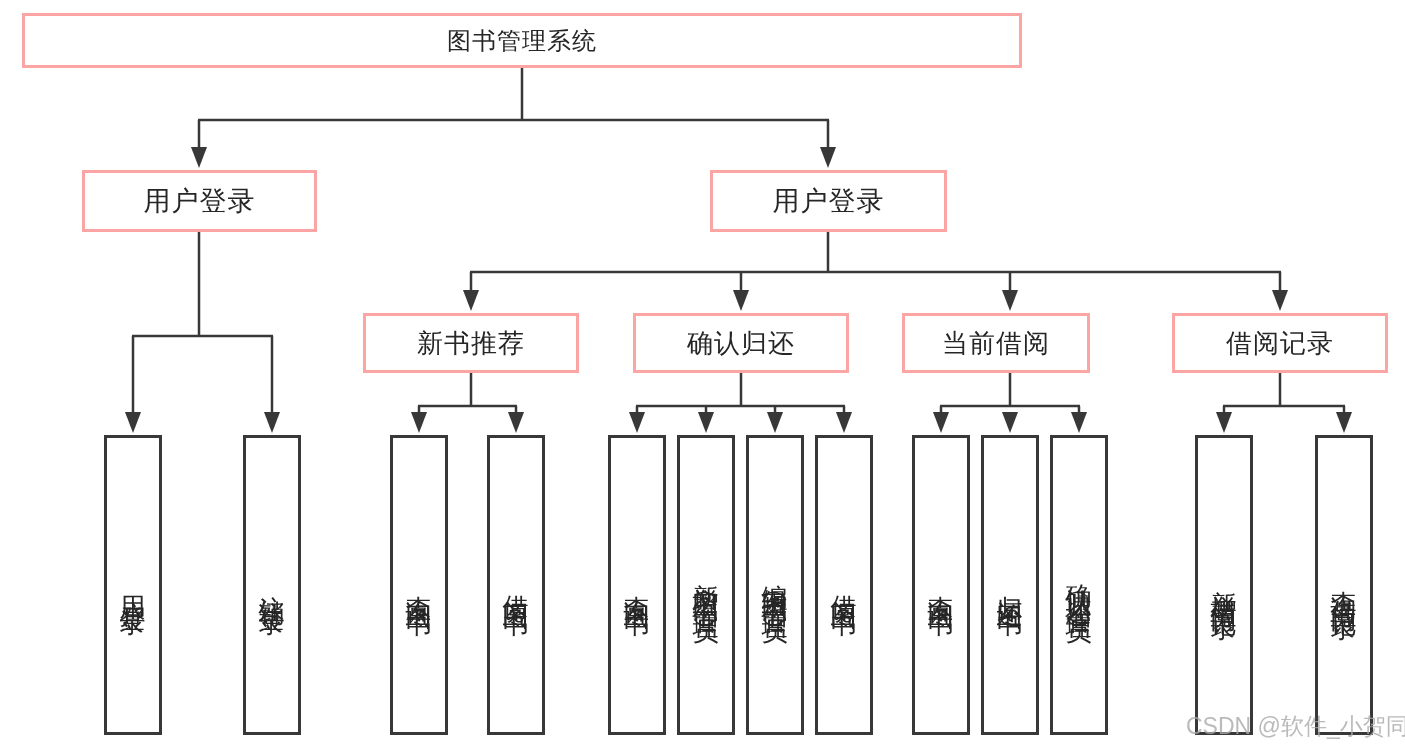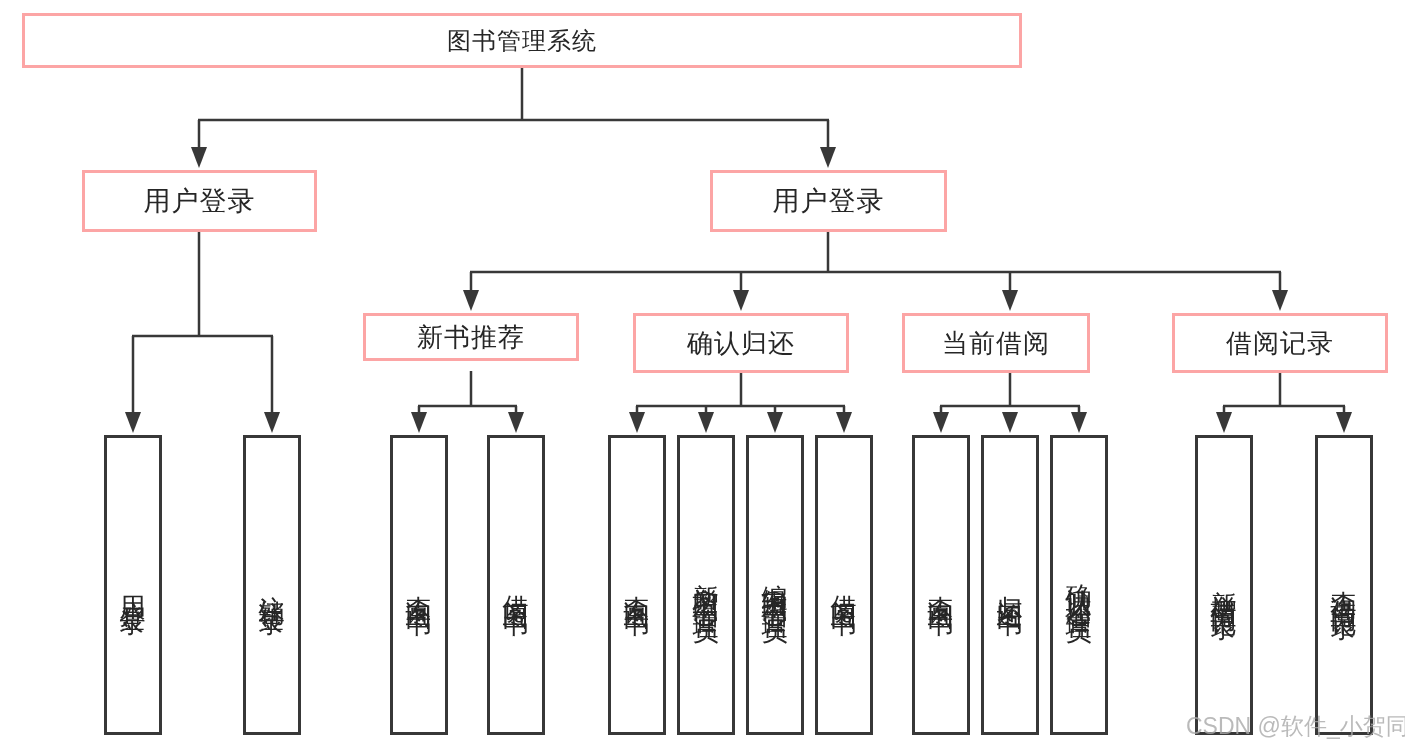--- a/index.html
+++ b/index.html
@@ -131,21 +131,21 @@
     <use href="#ah" x="1079" y="433"></use>
     <use href="#ah" x="1224" y="433"></use>
     <use href="#ah" x="1344" y="433"></use>
   </svg>
 
   <div class="box hbox-root" style="left:22px; top:13px; width:1000px; height:55px;">图书管理系统</div>
 
   <div class="box hbox-l2" style="left:82px; top:170px; width:235px; height:62px;">用户登录</div>
   <div class="box hbox-l2" style="left:710px; top:170px; width:237px; height:62px;">用户登录</div>
 
-  <div class="box hbox-l3" style="left:363px; top:313px; width:216px; height:48px;">新书推荐</div>
+  <div class="box hbox-l3" style="left:363px; top:313px; width:216px; height:60px;">新书推荐</div>
   <div class="box hbox-l3" style="left:633px; top:313px; width:216px; height:60px;">确认归还</div>
   <div class="box hbox-l3" style="left:902px; top:313px; width:188px; height:60px;">当前借阅</div>
   <div class="box hbox-l3" style="left:1172px; top:313px; width:216px; height:60px;">借阅记录</div>
 
   <div class="vbox" style="left:104px;">
     <span class="vtext">用户登录</span>
   </div>
   <div class="vbox" style="left:243px;">
     <span class="vtext">注销登录</span>
   </div>

